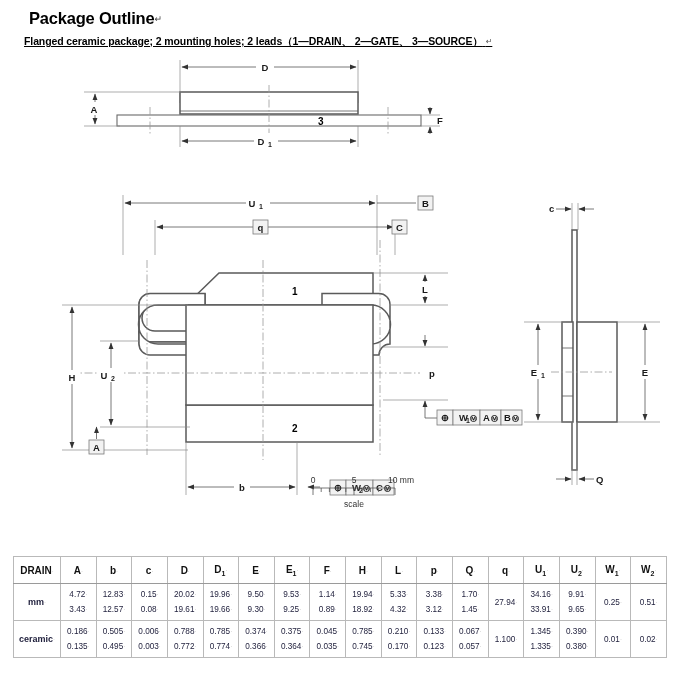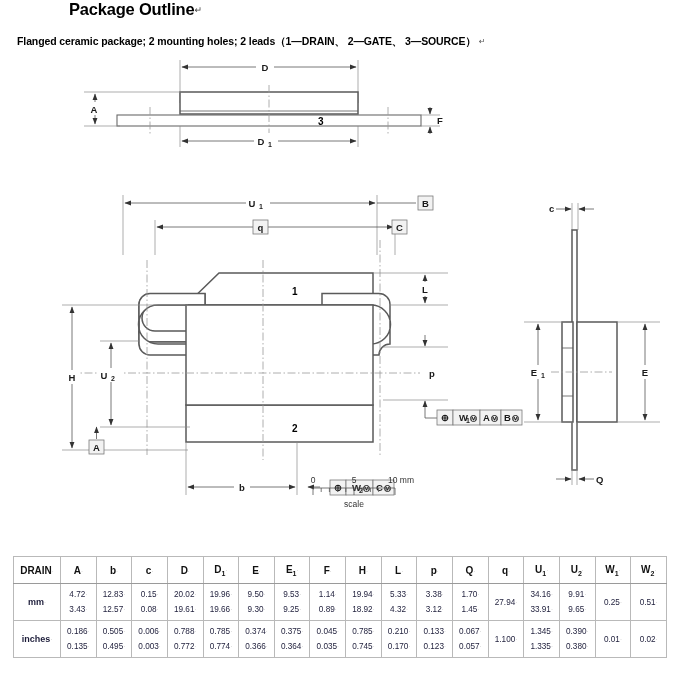--- a/index.html
+++ b/index.html
@@ -13,42 +13,42 @@
     position: relative;
     font-family: "Liberation Sans", sans-serif;
     color: #1a1a1a;
     overflow: hidden;
   }
 
   
   #page-title {
     position: absolute;
     left: 29px;
-    top: 0;
+    top: 9px;
     font-size: 16.5px;
     font-weight: bold;
     letter-spacing: -0.2px;
     color: #000;
-    margin-left: 40px;
   }
   #page-title .pilcrow {
     font-size: 9px;
     font-weight: normal;
     color: #444;
     vertical-align: 2px;
   }
   #subtitle {
     position: absolute;
-    left: 17px;
+    left: 24px;
     top: 35px;
     font-size: 10.5px;
     font-weight: bold;
     letter-spacing: -0.1px;
     color: #000;
     white-space: nowrap;
+    text-decoration: underline;
   }
   #subtitle .pilcrow {
     font-size: 8px;
     font-weight: normal;
     color: #555;
     vertical-align: 1px;
   }
 
   
   #drawings {
@@ -490,21 +490,21 @@
             <span class="v">9.65<span class="mk">·</span></span>
           </td>
           <td class="valcell">
             <span class="v">0.25<span class="mk">·</span></span>
           </td>
           <td class="valcell">
             <span class="v">0.51<span class="mk">·</span></span>
           </td>
         </tr>
         <tr class="rowsep">
-          <td class="unitcell unitcol"><span>inches</span><span class="mk">·</span></td>
+          <td class="unitcell unitcol"><span>ceramic</span><span class="mk">·</span></td>
           <td class="valcell">
             <span class="v">0.186<span class="mk">·</span></span>
             <span class="v">0.135<span class="mk">·</span></span>
           </td>
           <td class="valcell">
             <span class="v">0.505<span class="mk">·</span></span>
             <span class="v">0.495<span class="mk">·</span></span>
           </td>
           <td class="valcell">
             <span class="v">0.006<span class="mk">·</span></span>

